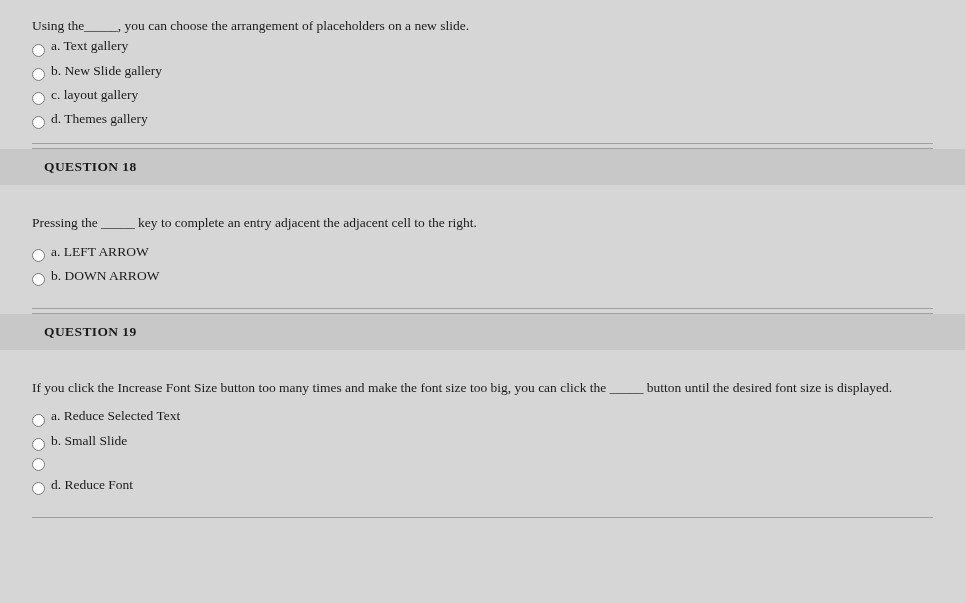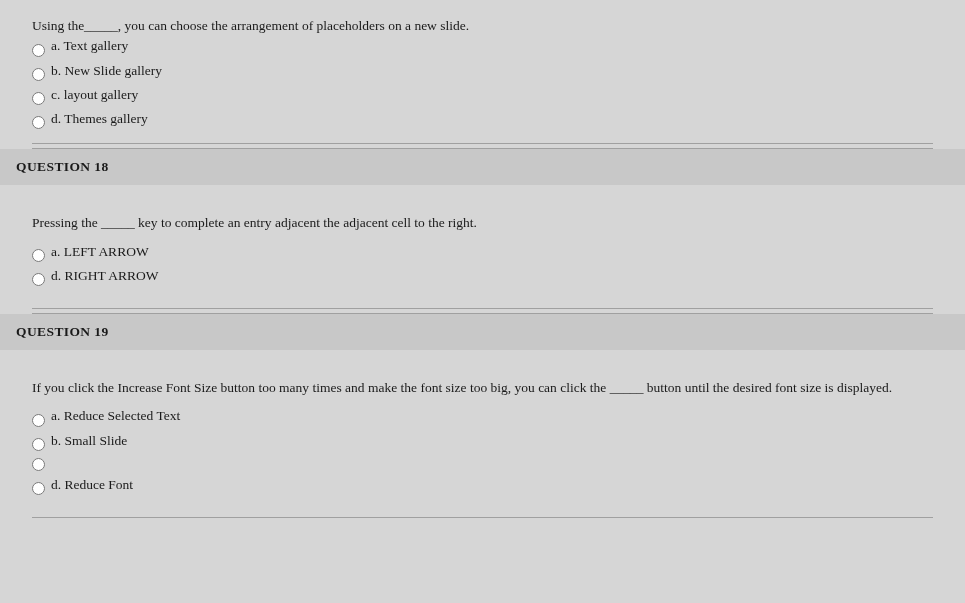--- a/index.html
+++ b/index.html
@@ -42,21 +42,21 @@
       cursor: pointer;
       accent-color: #333;
     }
     .divider {
       border: none;
       border-top: 1px solid #a0a0a0;
       margin: 0 32px;
     }
     .question-header {
       background-color: #c8c8c8;
-      padding: 10px 16px;
+      padding: 10px 44px;
       margin-bottom: 10px;
     }
     .question-header-label {
       font-weight: bold;
       font-size: 13.5px;
       letter-spacing: 0.03em;
     }
     .top-section {
       padding: 16px 32px 10px 32px;
     }
@@ -97,22 +97,22 @@
   <div class="question-header">
     <span class="question-header-label">QUESTION 18</span>
   </div>
   <div class="question-block">
     <p class="question-text">Pressing the _____ key to complete an entry adjacent the adjacent cell to the right.</p>
     <div class="option">
       <input type="radio" name="q18" id="q18a" style="">
       <label for="q18a">a. LEFT ARROW</label>
     </div>
     <div class="option">
-      <input type="radio" name="q18" id="q18d" style="">
-      <label for="q18d">d. RIGHT ARROW</label>
+      <input type="radio" name="q18" id="q18b" style="">
+      <label for="q18b">b. DOWN ARROW</label>
     </div>
   </div>
 
   <hr class="divider">
   <div style="height:4px;"></div>
   <hr class="divider">
 
   <div class="question-header">
     <span class="question-header-label">QUESTION 19</span>
   </div>

